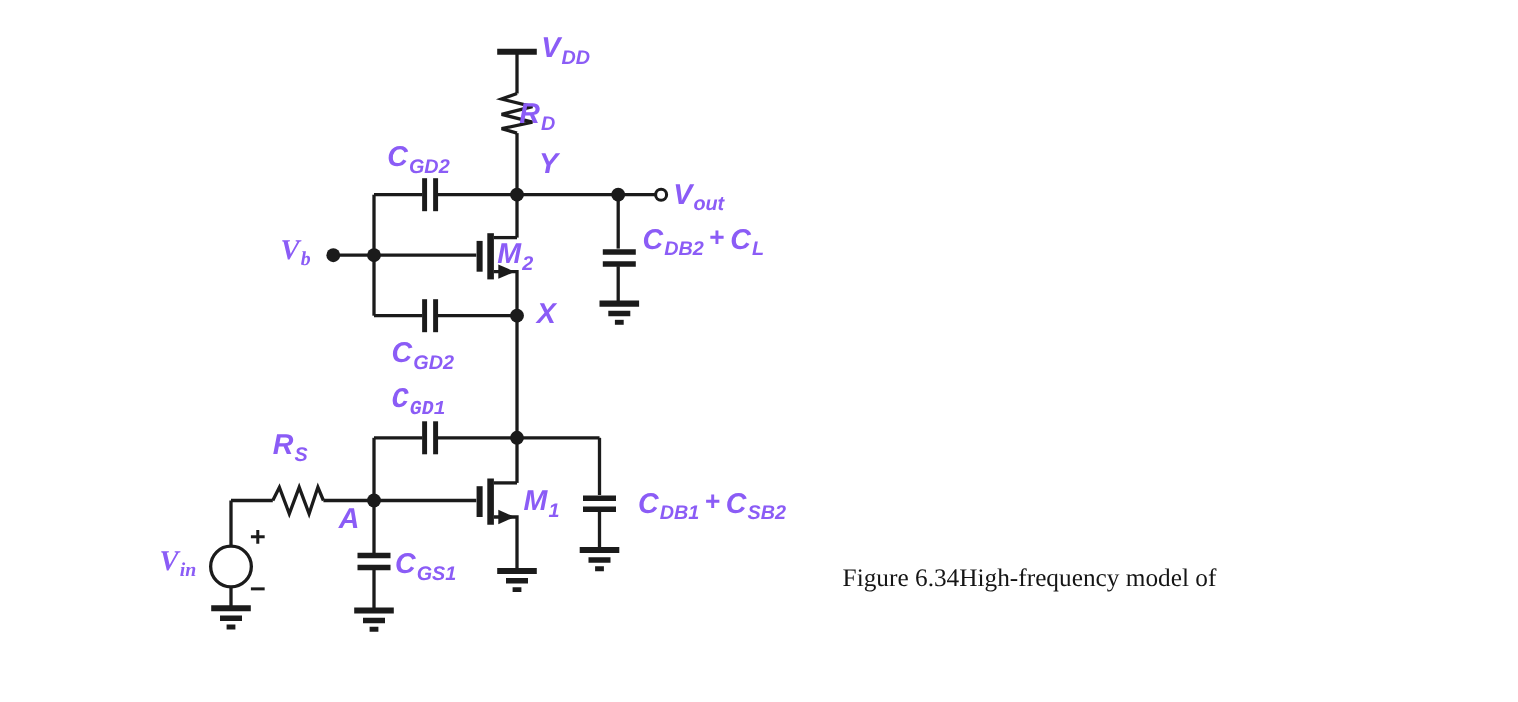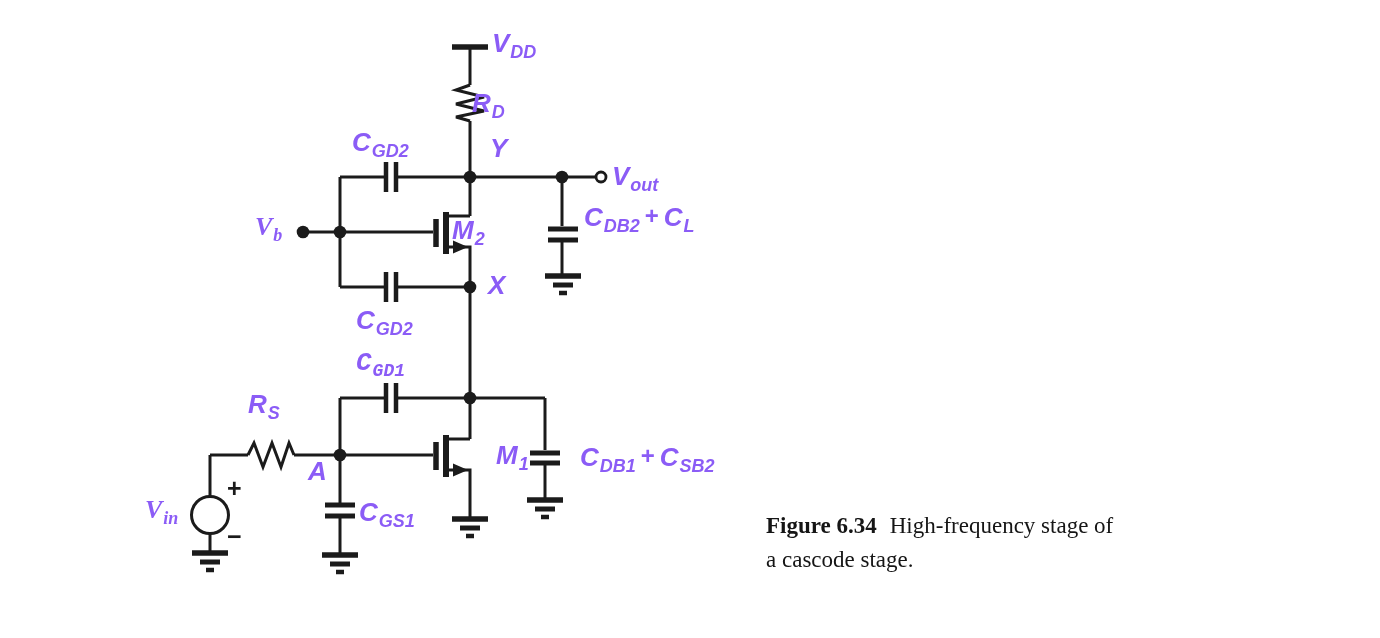--- a/index.html
+++ b/index.html
@@ -8,21 +8,21 @@
   svg{position:absolute;left:0;top:0;}
   .lbl{position:absolute;color:#8b5cf6;font-family:"Liberation Sans",sans-serif;
        font-weight:700;font-style:italic;line-height:1;white-space:nowrap;}
   .lbl .m{font-size:26px;}
   .lbl .s{font-size:18px;position:relative;top:6px;margin-left:1px;}
   .lbl .plus{font-size:24px;font-style:normal;margin:0 5px;position:relative;top:-2px;}
   .sign{position:absolute;color:#1b1b1b;font-family:"Liberation Sans",sans-serif;
         font-weight:700;font-size:25px;line-height:1;}
   .caption{position:absolute;left:766px;top:509px;width:470px;color:#151515;
            font-family:"Liberation Serif",serif;font-size:23px;line-height:34px;}
-  .caption b{font-weight:700;margin-right:13px;}
+  .caption b{font-weight:400;}
 </style>
 </head>
 <body>
 
 <div class="stage">
 
   <svg width="1380" height="638" viewBox="0 0 1380 638" stroke="#1b1b1b" fill="none" stroke-width="3">
 
     <line x1="452" y1="47" x2="488" y2="47" stroke-width="5.5"></line>
     <line x1="470" y1="49" x2="470" y2="85"></line>
@@ -156,33 +156,32 @@
   <div class="lbl" style="left:452px;top:217px;"><span class="m">M</span><span class="s">2</span></div>
 
   <div class="lbl" style="left:584px;top:204px;"><span class="m">C</span><span class="s">DB2</span><span class="plus">+</span><span class="m">C</span><span class="s">L</span></div>
 
   <div class="lbl" style="left:488px;top:272px;"><span class="m">X</span></div>
 
   <div class="lbl" style="left:356px;top:307px;"><span class="m">C</span><span class="s">GD2</span></div>
 
   <div class="lbl" style="left:356px;top:350px;font-family:Liberation Mono, monospace;"><span class="m">C</span><span class="s">GD1</span></div>
 
-  <div class="lbl" style="left:496px;top:442px;"><span class="m">M</span><span class="s">1</span></div>
+  <div class="lbl" style="left:476px;top:442px;"><span class="m">M</span><span class="s">1</span></div>
 
   <div class="lbl" style="left:580px;top:444px;"><span class="m">C</span><span class="s">DB1</span><span class="plus">+</span><span class="m">C</span><span class="s">SB2</span></div>
 
   <div class="lbl" style="left:248px;top:391px;"><span class="m">R</span><span class="s">S</span></div>
 
   <div class="lbl" style="left:308px;top:458px;"><span class="m">A</span></div>
 
   <div class="lbl" style="left:359px;top:499px;font-style:italic;"><span class="m">C</span><span class="s">GS1</span></div>
 
   <div class="lbl" style="left:145px;top:497px;font-family:Liberation Serif, serif;"><span class="m">V</span><span class="s">in</span></div>
 
   <div class="sign" style="left:227px;top:476px;">+</div>
   <div class="sign" style="left:227px;top:524px;">−</div>
 
   <div class="caption">
-    <b>Figure 6.34</b><span>High-frequency stage of</span><br>
-    <span>a cascode stage.</span>
+    <b>Figure 6.34</b><span>High-frequency model of</span><br>
   </div>
 
 </div>
 
 </body></html>

